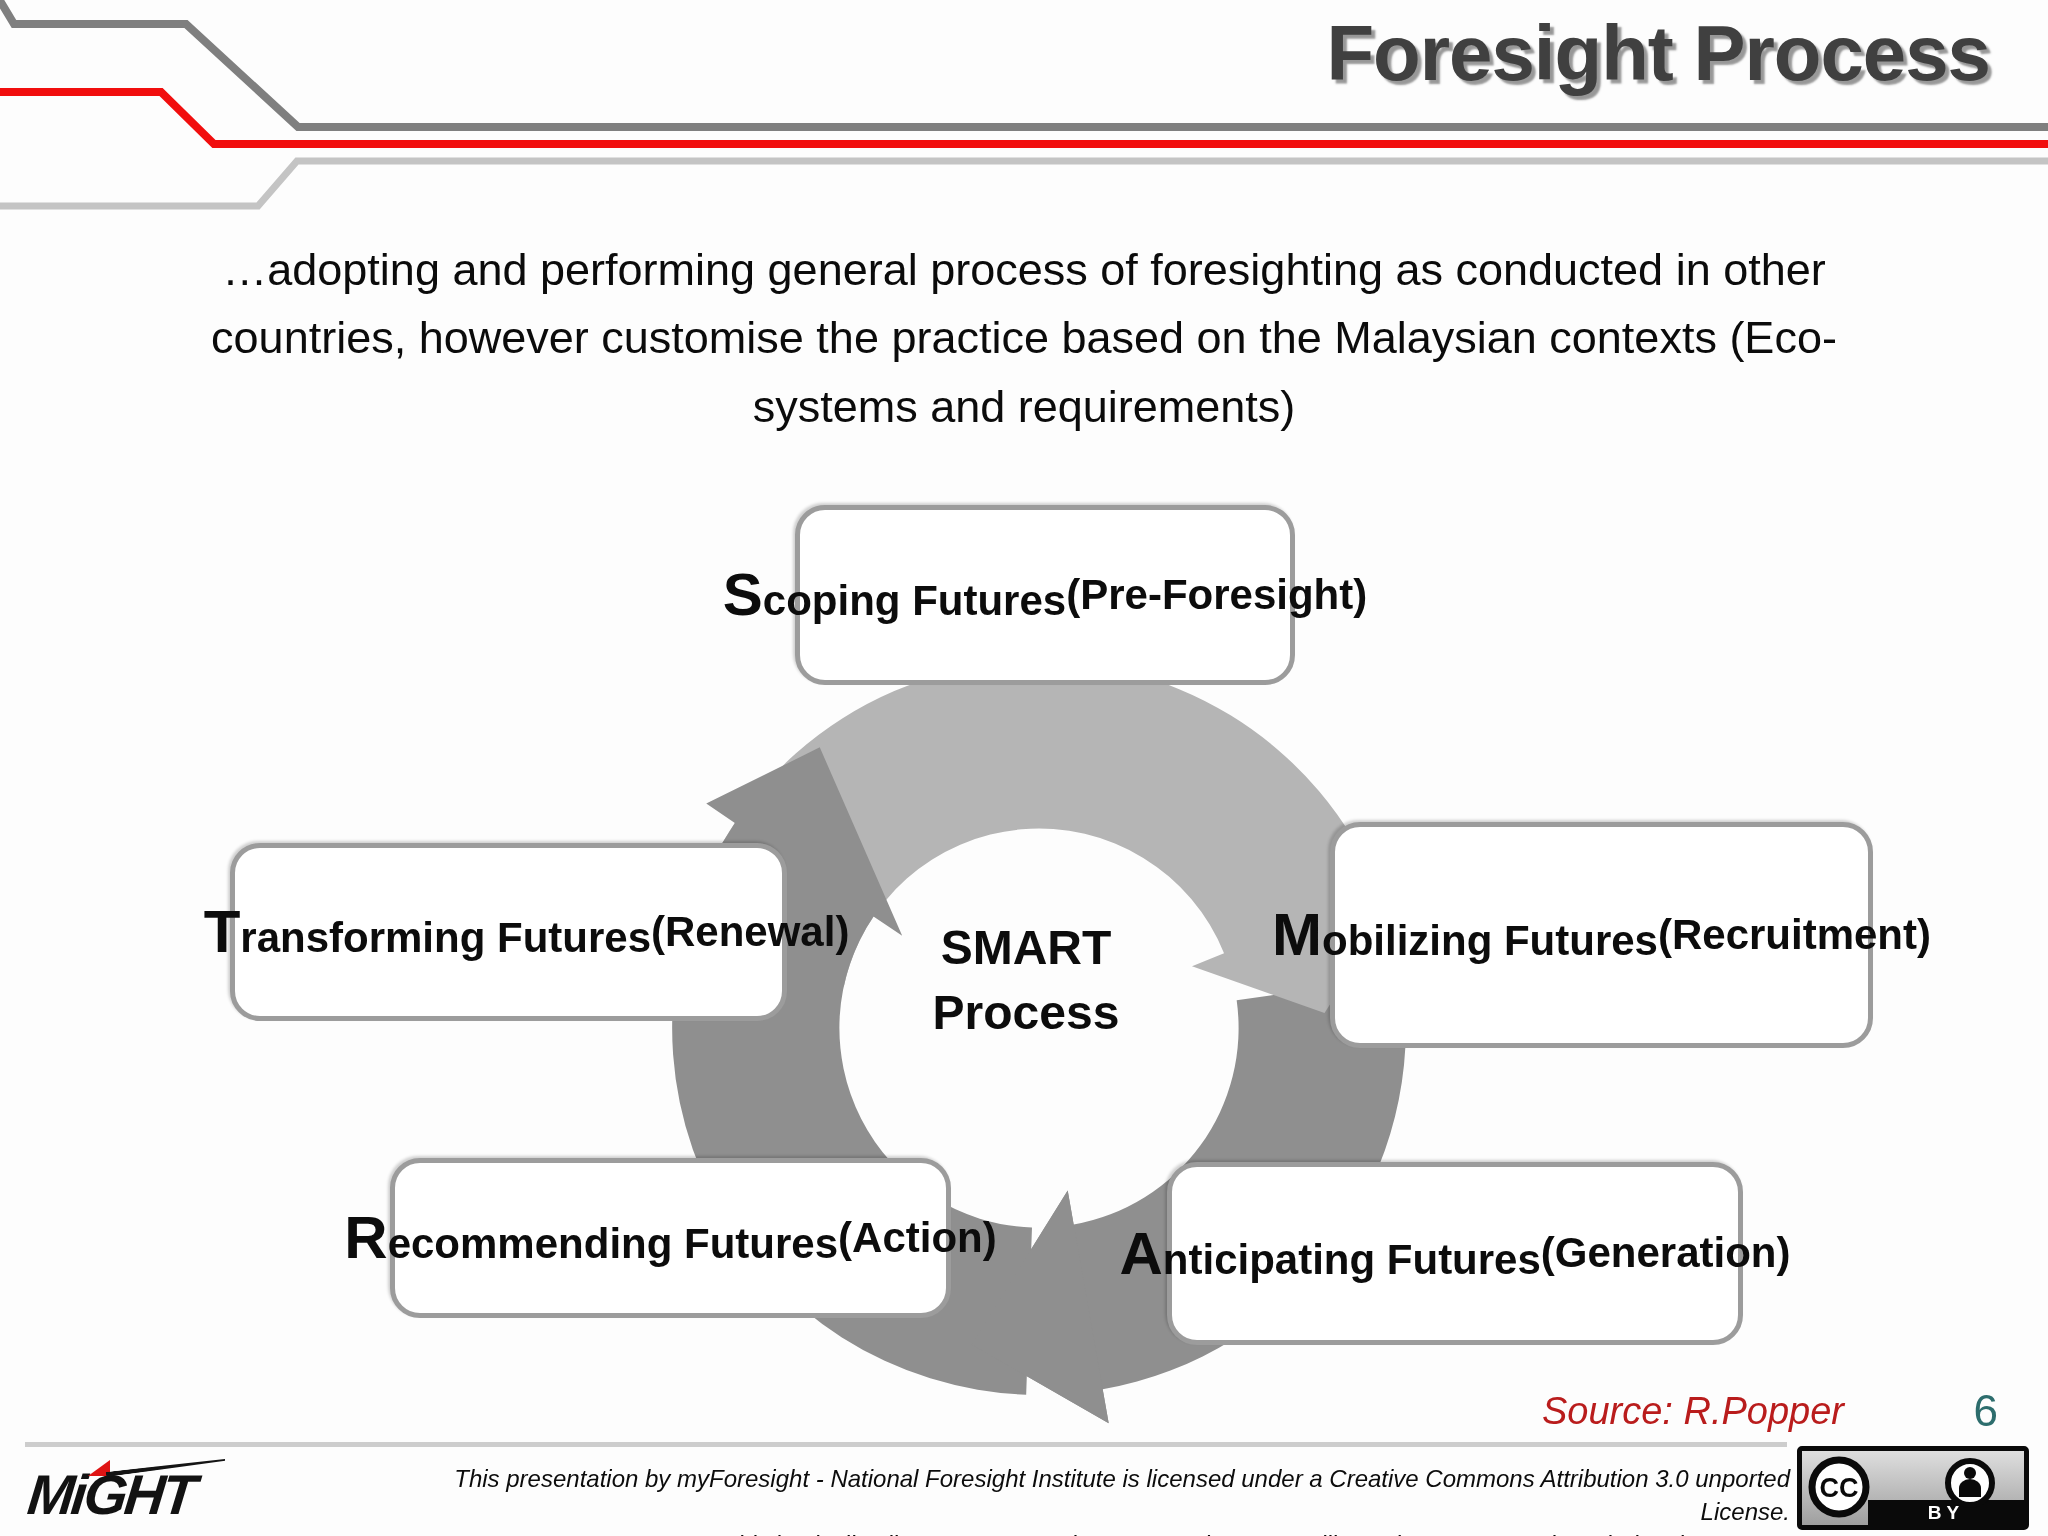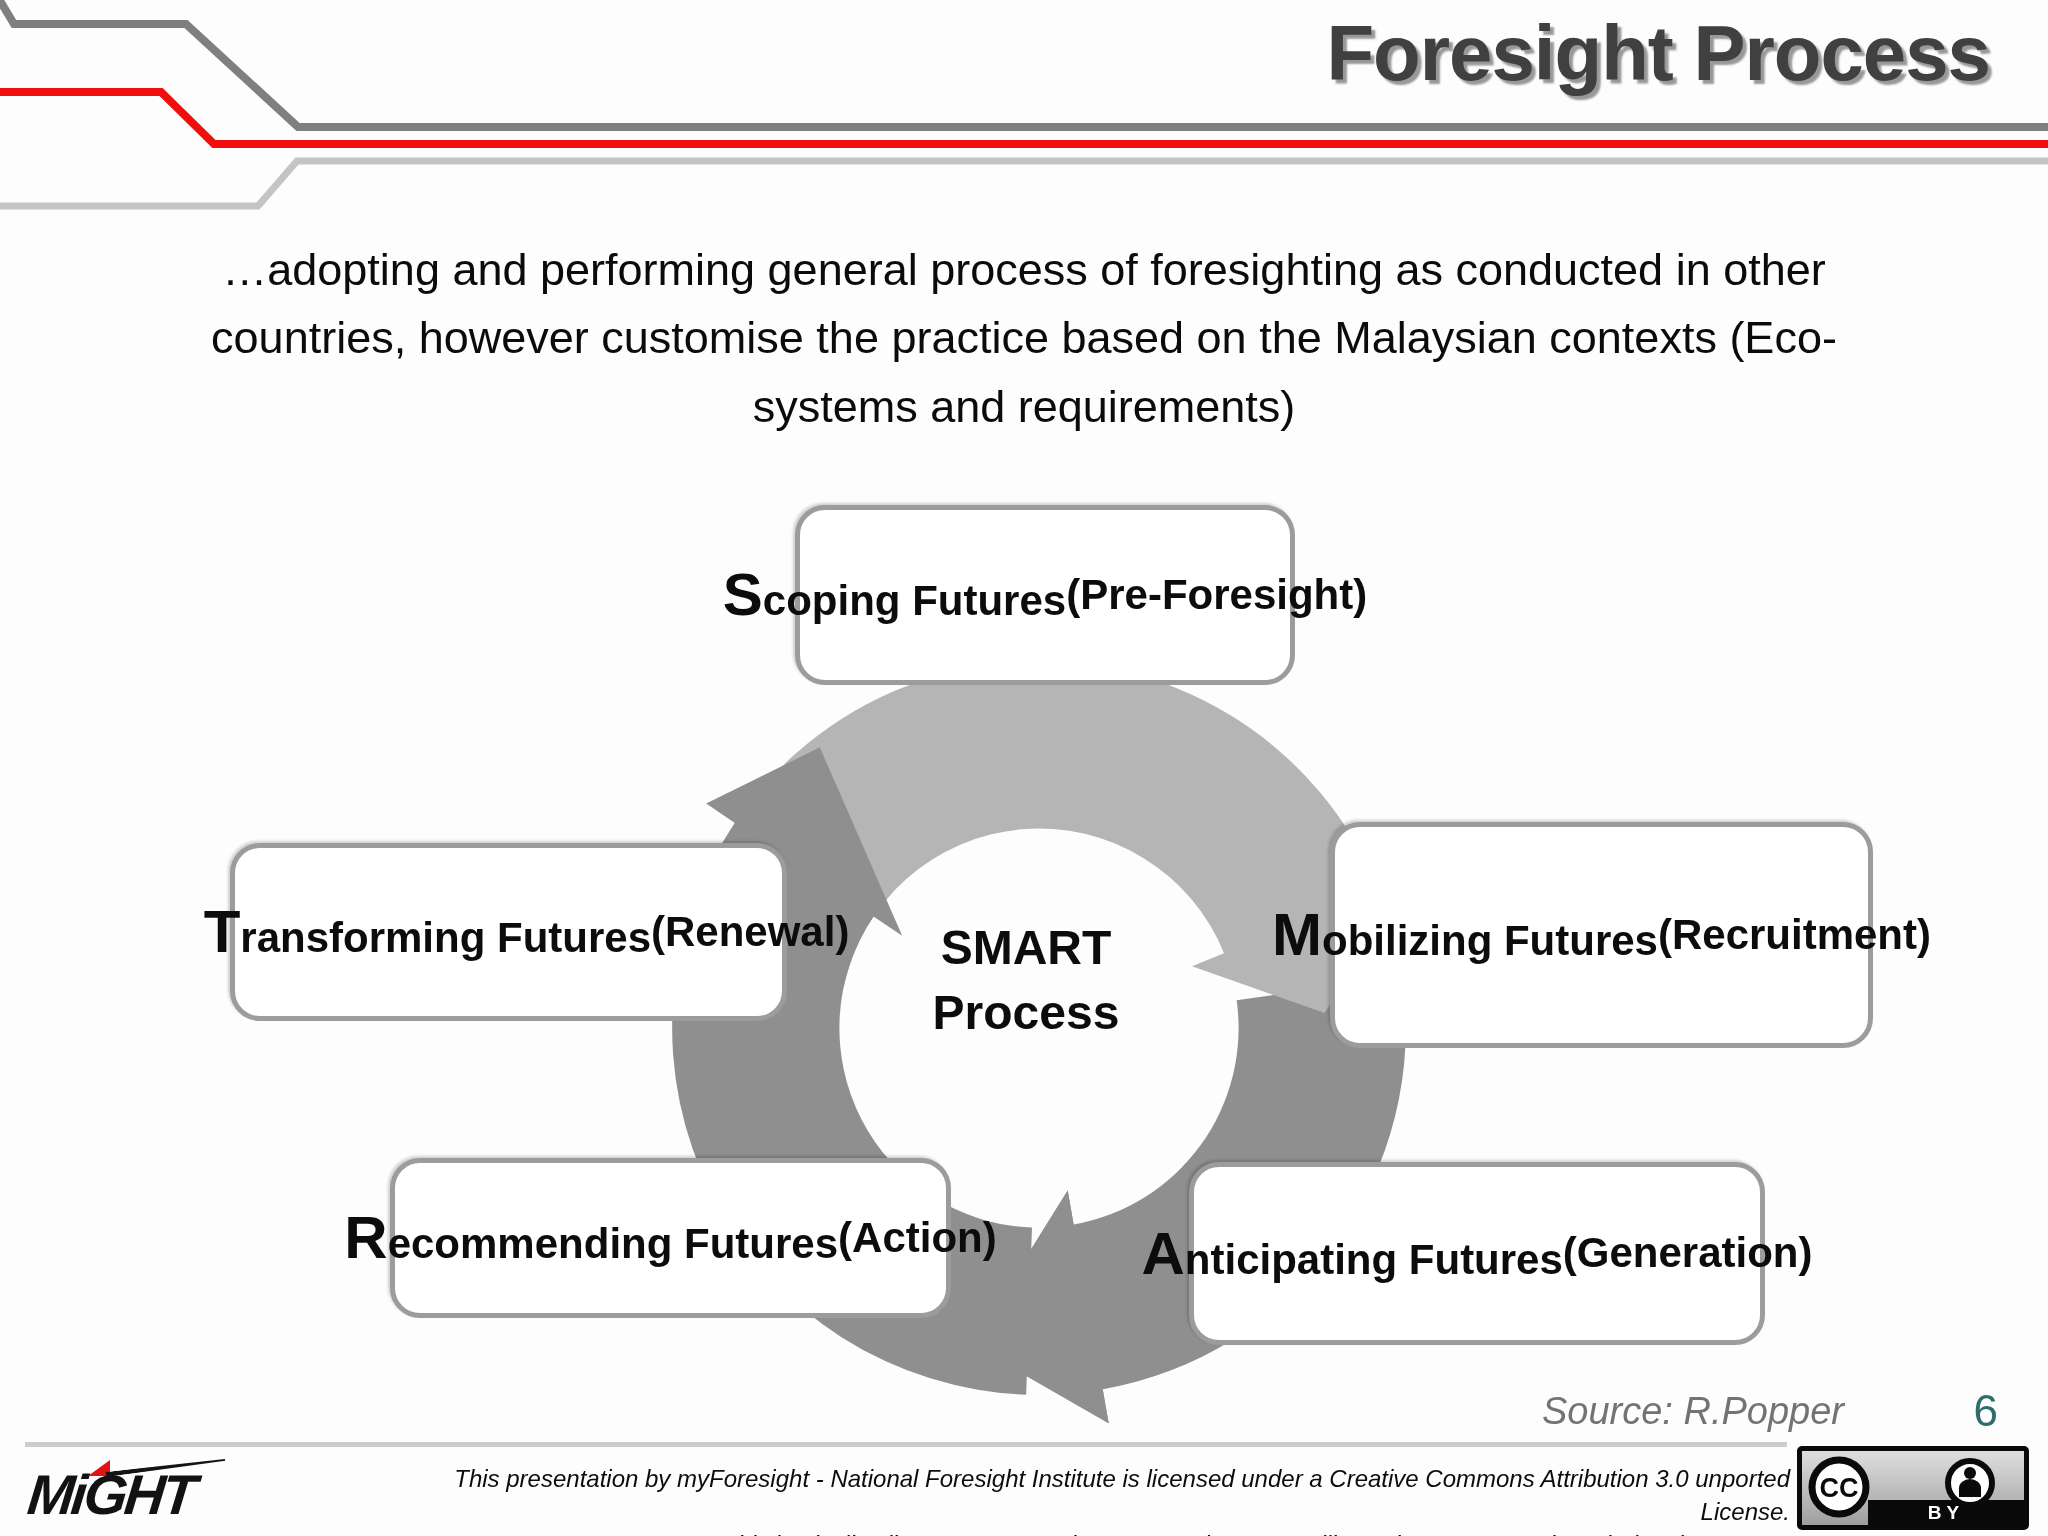--- a/index.html
+++ b/index.html
@@ -37,28 +37,28 @@
     background:#ffffff; border:5px solid #9c9c9c; border-radius:30px;
     display:flex; flex-direction:row; align-items:center; justify-content:center;
     text-align:center; font-weight:bold; color:#0c0c0c;
     box-shadow:-2px -2px 3px rgba(0,0,0,0.18);
   }
   .node .line1 { font-size:42px; line-height:1.2; white-space:nowrap; }
   .node .initial { font-size:60px; }
   .node .line2 { font-size:42px; line-height:1.3; white-space:nowrap; }
   .node-scoping       { left:795px;  top:505px;  width:500px; height:180px; }
   .node-mobilizing    { left:1330px; top:822px;  width:543px; height:226px; }
-  .node-anticipating  { left:1167px; top:1162px; width:576px; height:183px;margin-left:22px; }
+  .node-anticipating  { left:1167px; top:1162px; width:576px; height:183px; }
   .node-recommending  { left:390px;  top:1158px; width:561px; height:160px; }
   .node-transforming  { left:230px;  top:843px;  width:557px; height:178px;padding-left:36px; }
 
   
   .source-note {
     position:absolute; top:1390px; right:204px;
-    font-size:38px; font-style:italic; color:#737373; white-space:nowrap;
+    font-size:38px; font-style:italic; color:#b91c1c; white-space:nowrap;
   }
   .page-number {
     position:absolute; top:1386px; right:50px;
     font-size:44px; color:#2d6d6d;
   }
 
   
   .footer-divider {
     position:absolute; left:25px; top:1442px; width:1762px; height:5px;
     background:#cdcdcd;

